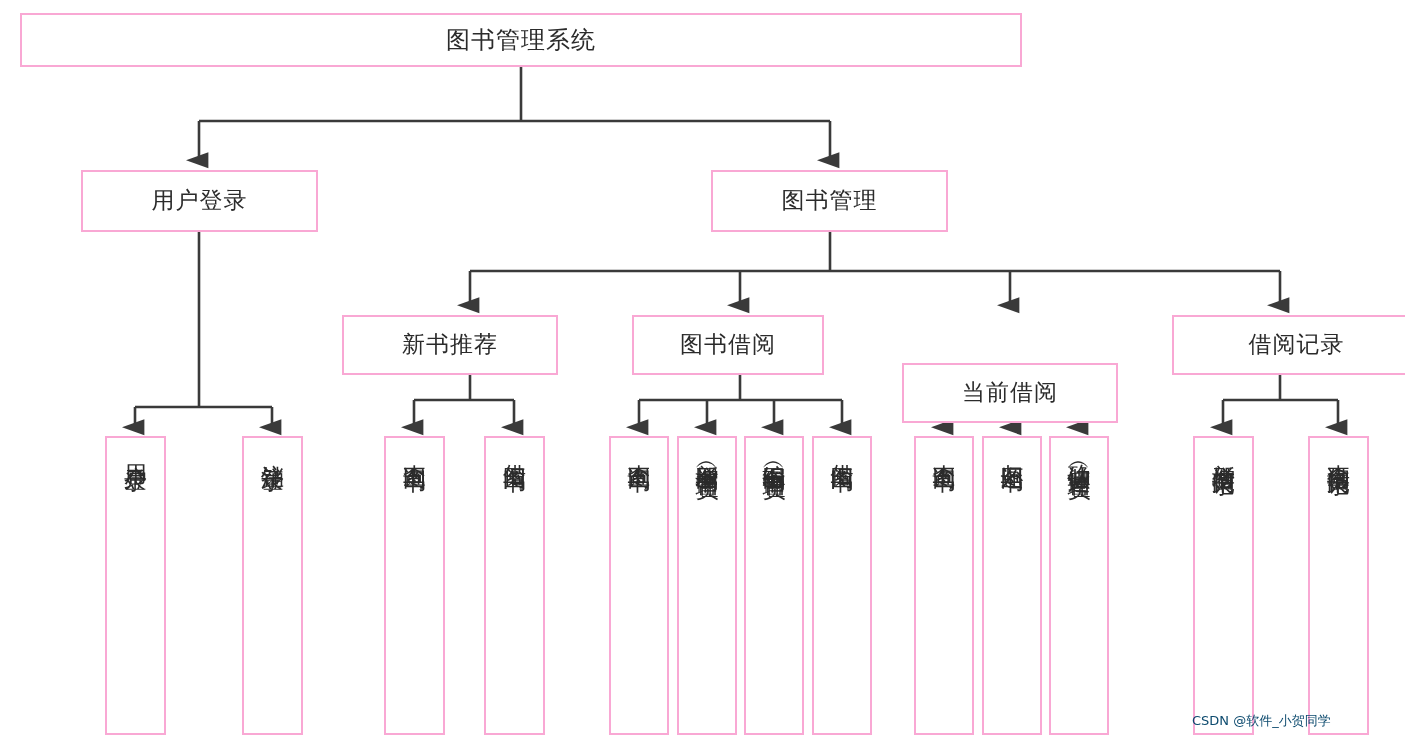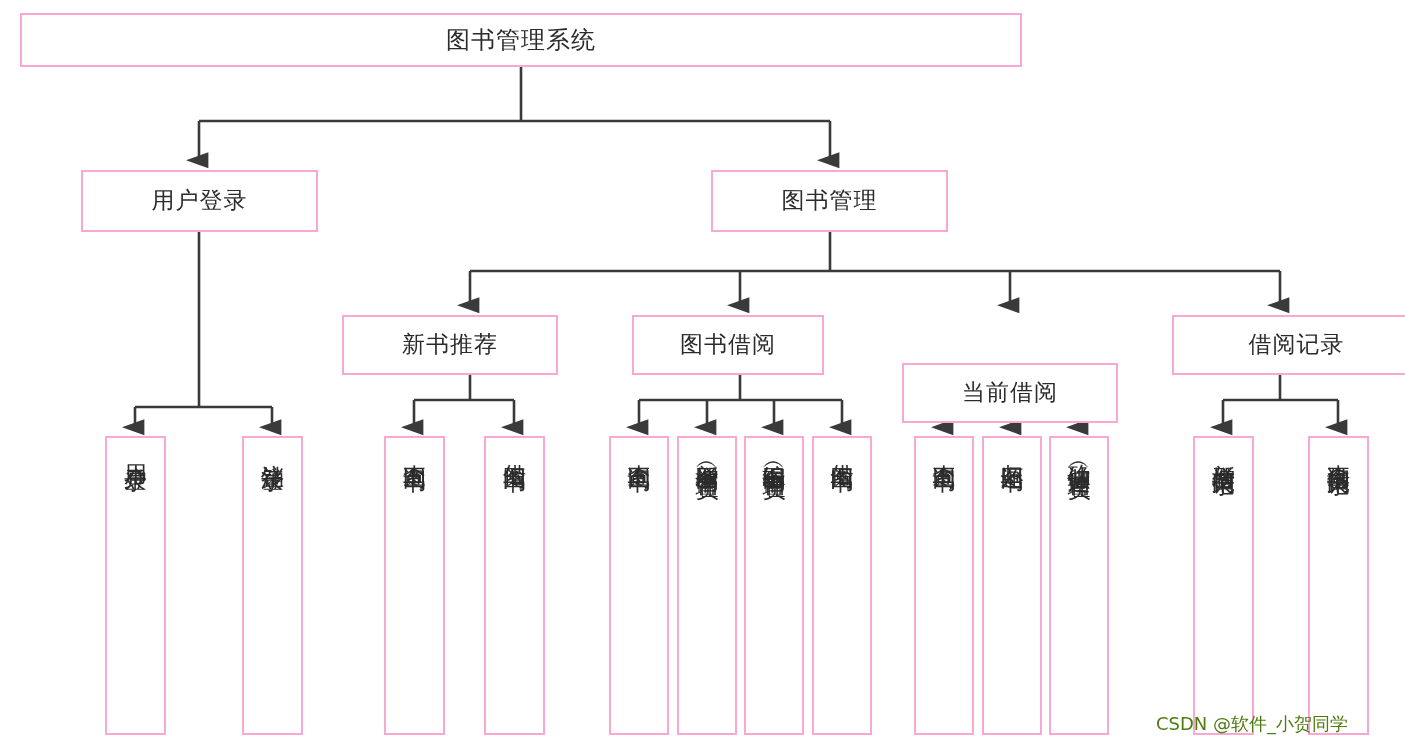--- a/index.html
+++ b/index.html
@@ -52,24 +52,24 @@
     writing-mode: vertical-rl;
     text-orientation: upright;
     font-size: 23px;
     line-height: 1.08;
     letter-spacing: 2px;
     white-space: nowrap;
   }
   .node.root .node-label { font-size: 24px; }
   .watermark {
     position: absolute;
-    left: 1156px;
+    left: 1192px;
     top: 712px;
-    font-size: 18px;
-    color: #4d7c0f;
+    font-size: 13px;
+    color: #0c4a6e;
     white-space: nowrap;
     z-index: 5;
     font-family: "DejaVu Sans", "Liberation Sans", sans-serif;
   }
 </style>
 </head>
 <body>
 
 <div id="canvas">
 

